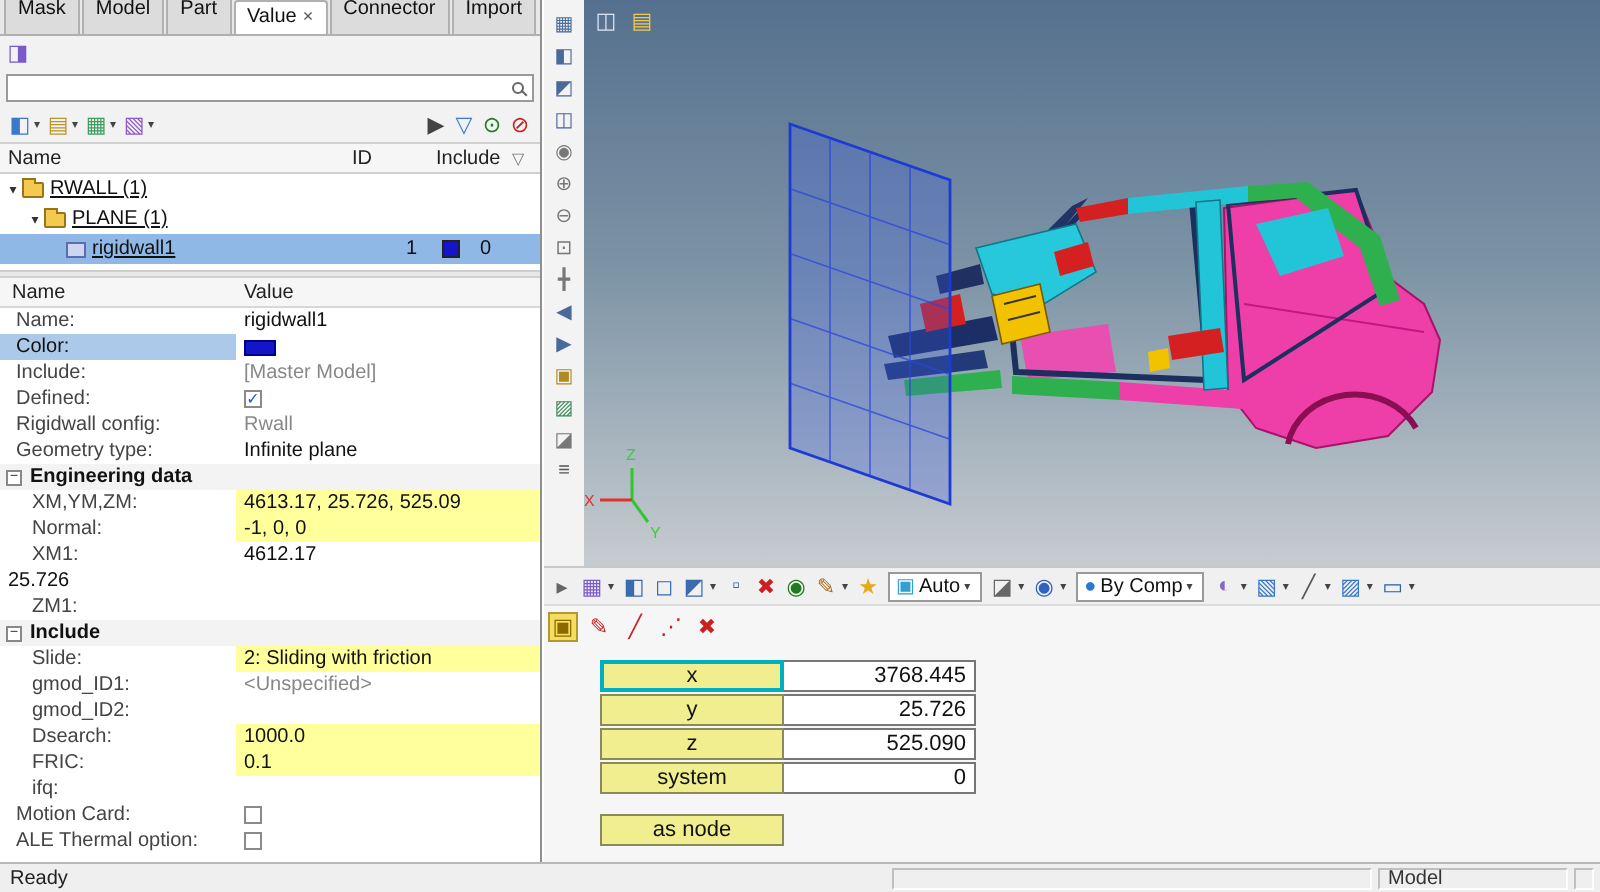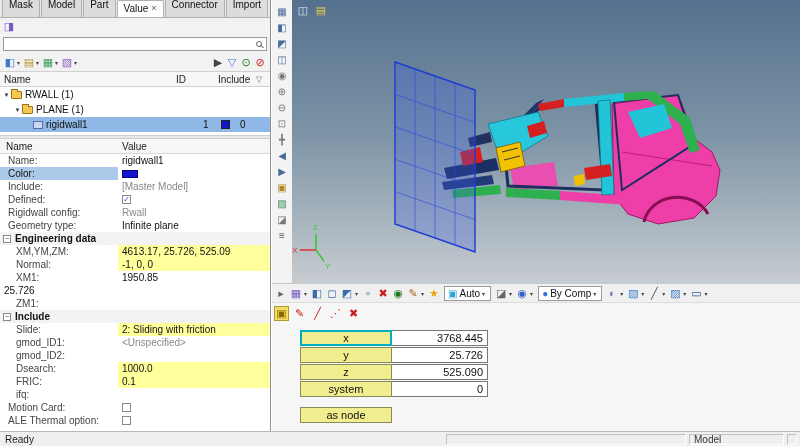--- a/index.html
+++ b/index.html
@@ -37,21 +37,21 @@
   .th-include { width:38px; }
   .funnel { width:14px; color:#777; font-size:8px; }
 
   #tree-body { height:48px; }
   .tree-row { display:flex; align-items:center; height:15px; }
   .tree-row.selected { background:#8fb8e6; }
   .expander { width:9px; font-size:7px; color:#333; text-align:center; flex:none; }
   .folder-icon { width:11px; height:8px; background:#f3c94f; border:1px solid #9a7218; border-radius:1px; position:relative; margin-right:3px; flex:none; }
   .folder-icon::before { content:""; position:absolute; top:-3px; left:-1px; width:5px; height:2px; background:#f3c94f; border:1px solid #9a7218; border-bottom:none; }
   .rw-icon { width:10px; height:8px; background:#cdd6ef; border:1px solid #5b6db0; margin-right:3px; flex:none; }
-  .tree-name { flex:1; white-space:nowrap; overflow:hidden; }
+  .tree-name { flex:1; white-space:nowrap; overflow:hidden;text-decoration:underline; }
   .tree-id { width:18px; flex:none; }
   .tree-swatch { width:9px; height:9px; border:1px solid #222; margin-right:10px; flex:none; }
   .tree-include { width:30px; flex:none; }
 
   #splitter { height:4px; background:#e8e8e8; border-top:1px solid #cfcfcf; border-bottom:1px solid #cfcfcf; }
 
   #props-header { display:flex; height:15px; align-items:center; background:#f6f6f6; border-bottom:1px solid #d8d8d8; color:#222; }
   .ph-name { width:118px; padding-left:6px; }
   .ph-value { flex:1; padding-left:4px; }
   #props-body { flex:1; overflow:hidden; }
@@ -218,21 +218,21 @@
       <div class="prop-row">
         <span class="prop-label indent">XM,YM,ZM:</span>
         <span class="prop-value hl">4613.17, 25.726, 525.09</span>
       </div>
       <div class="prop-row">
         <span class="prop-label indent">Normal:</span>
         <span class="prop-value hl">-1, 0, 0</span>
       </div>
       <div class="prop-row">
         <span class="prop-label indent">XM1:</span>
-        <span class="prop-value">1950.85</span>
+        <span class="prop-value">4612.17</span>
       </div>
       <div class="prop-row">
         <span class="prop-value">25.726</span>
       </div>
       <div class="prop-row">
         <span class="prop-label indent">ZM1:</span>
       </div>
       <div class="prop-section">
         <span class="sect-box">−</span>
         <span>Include</span>

